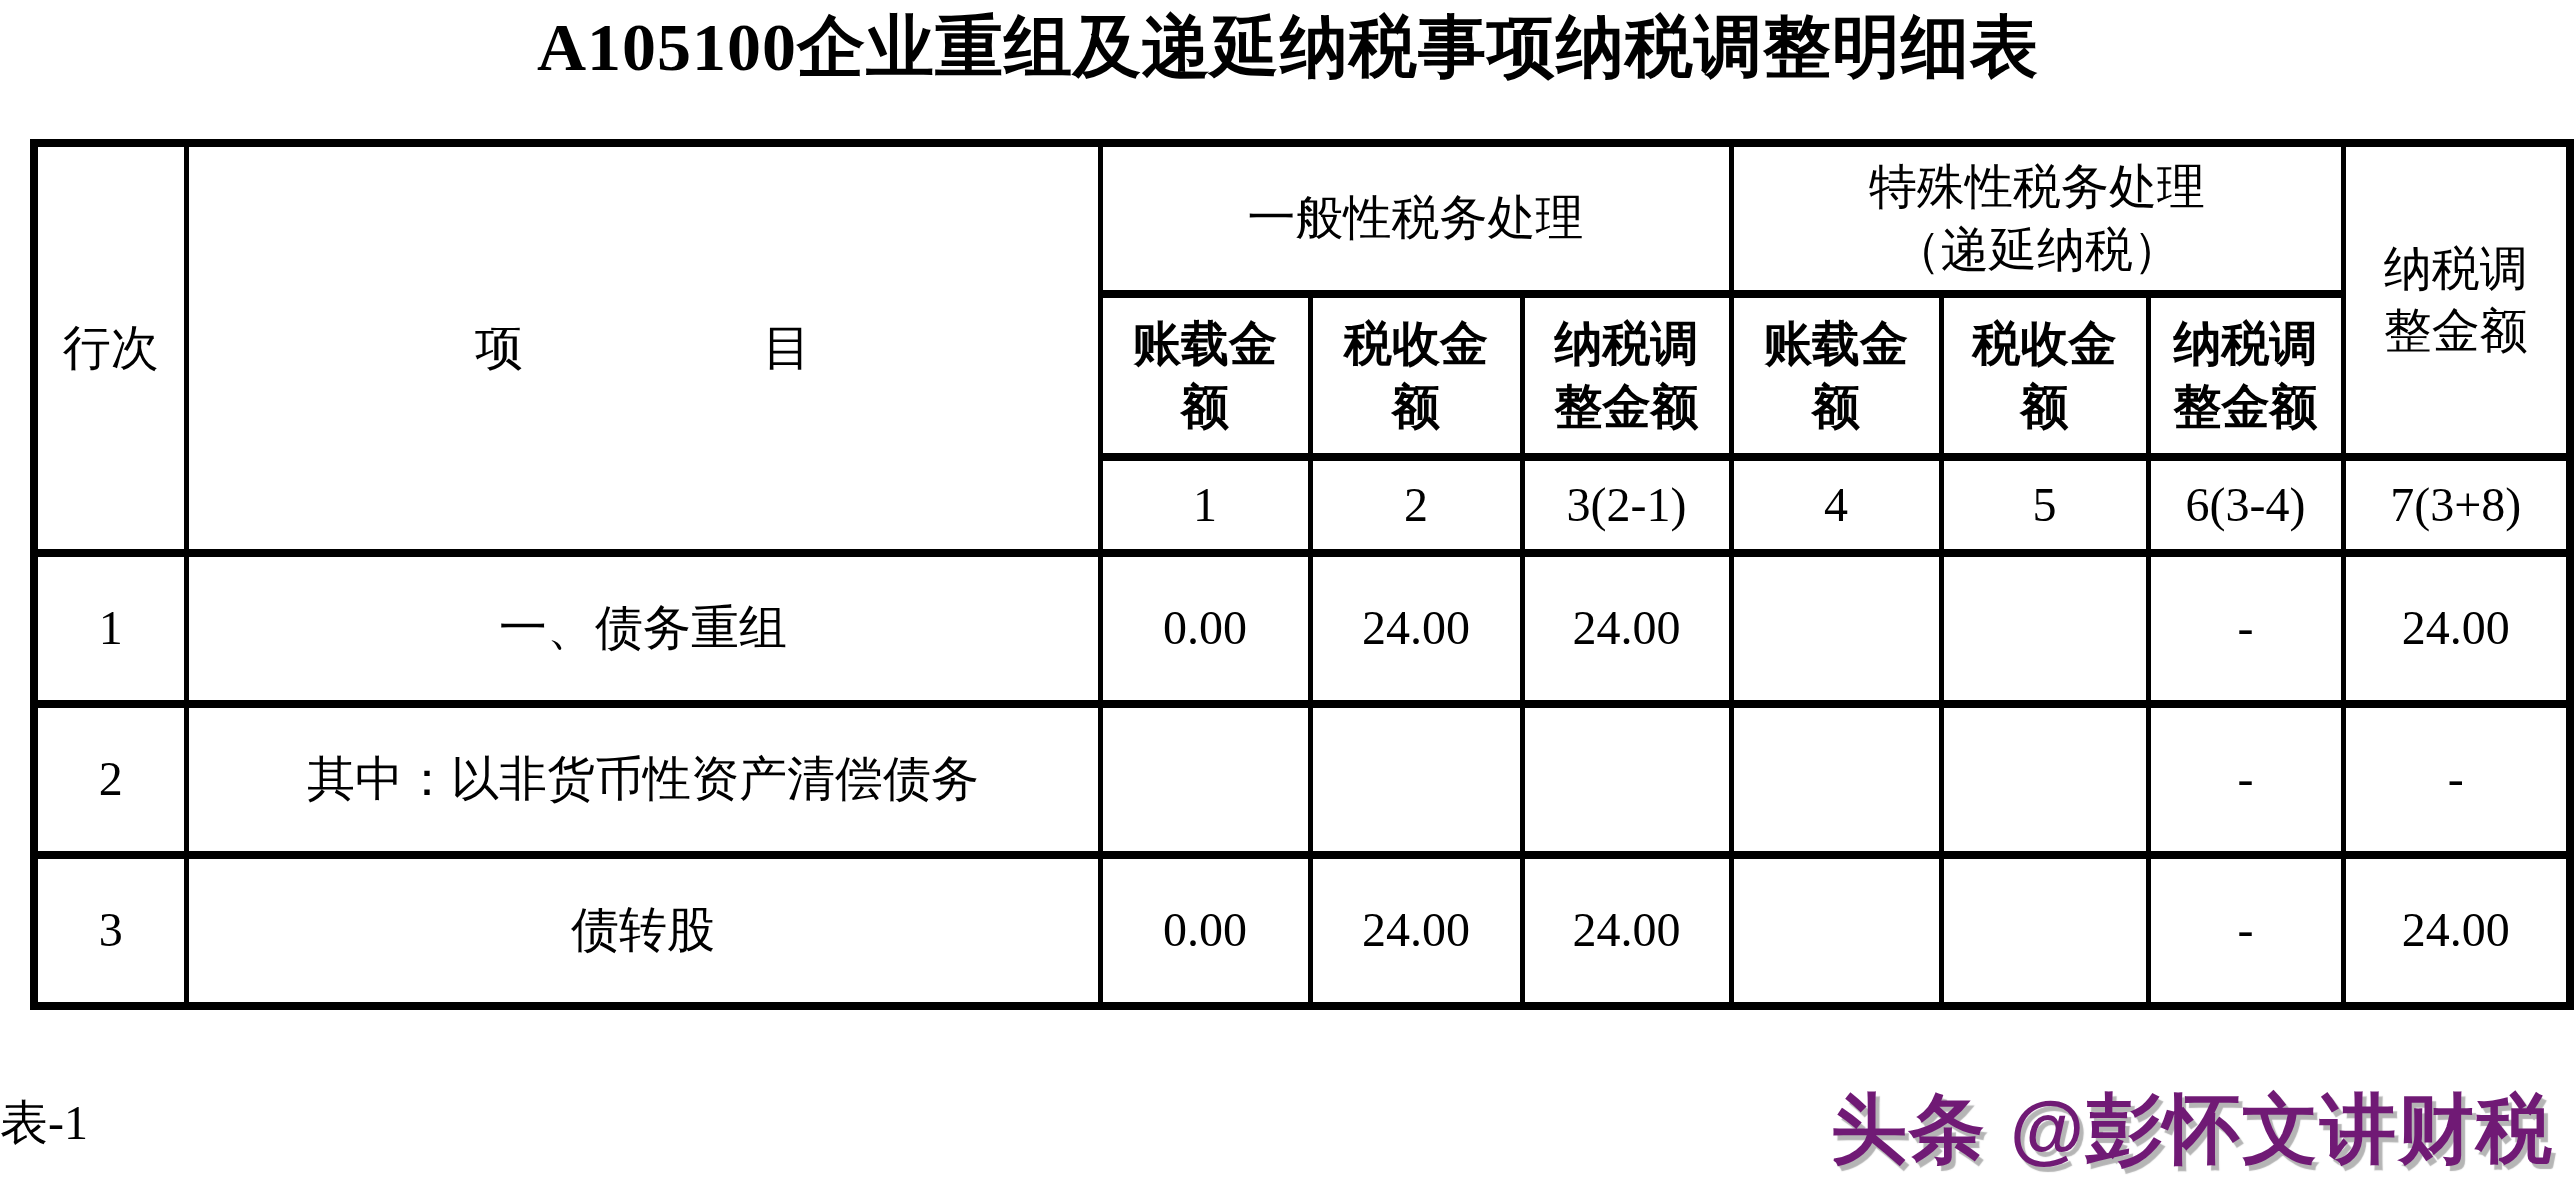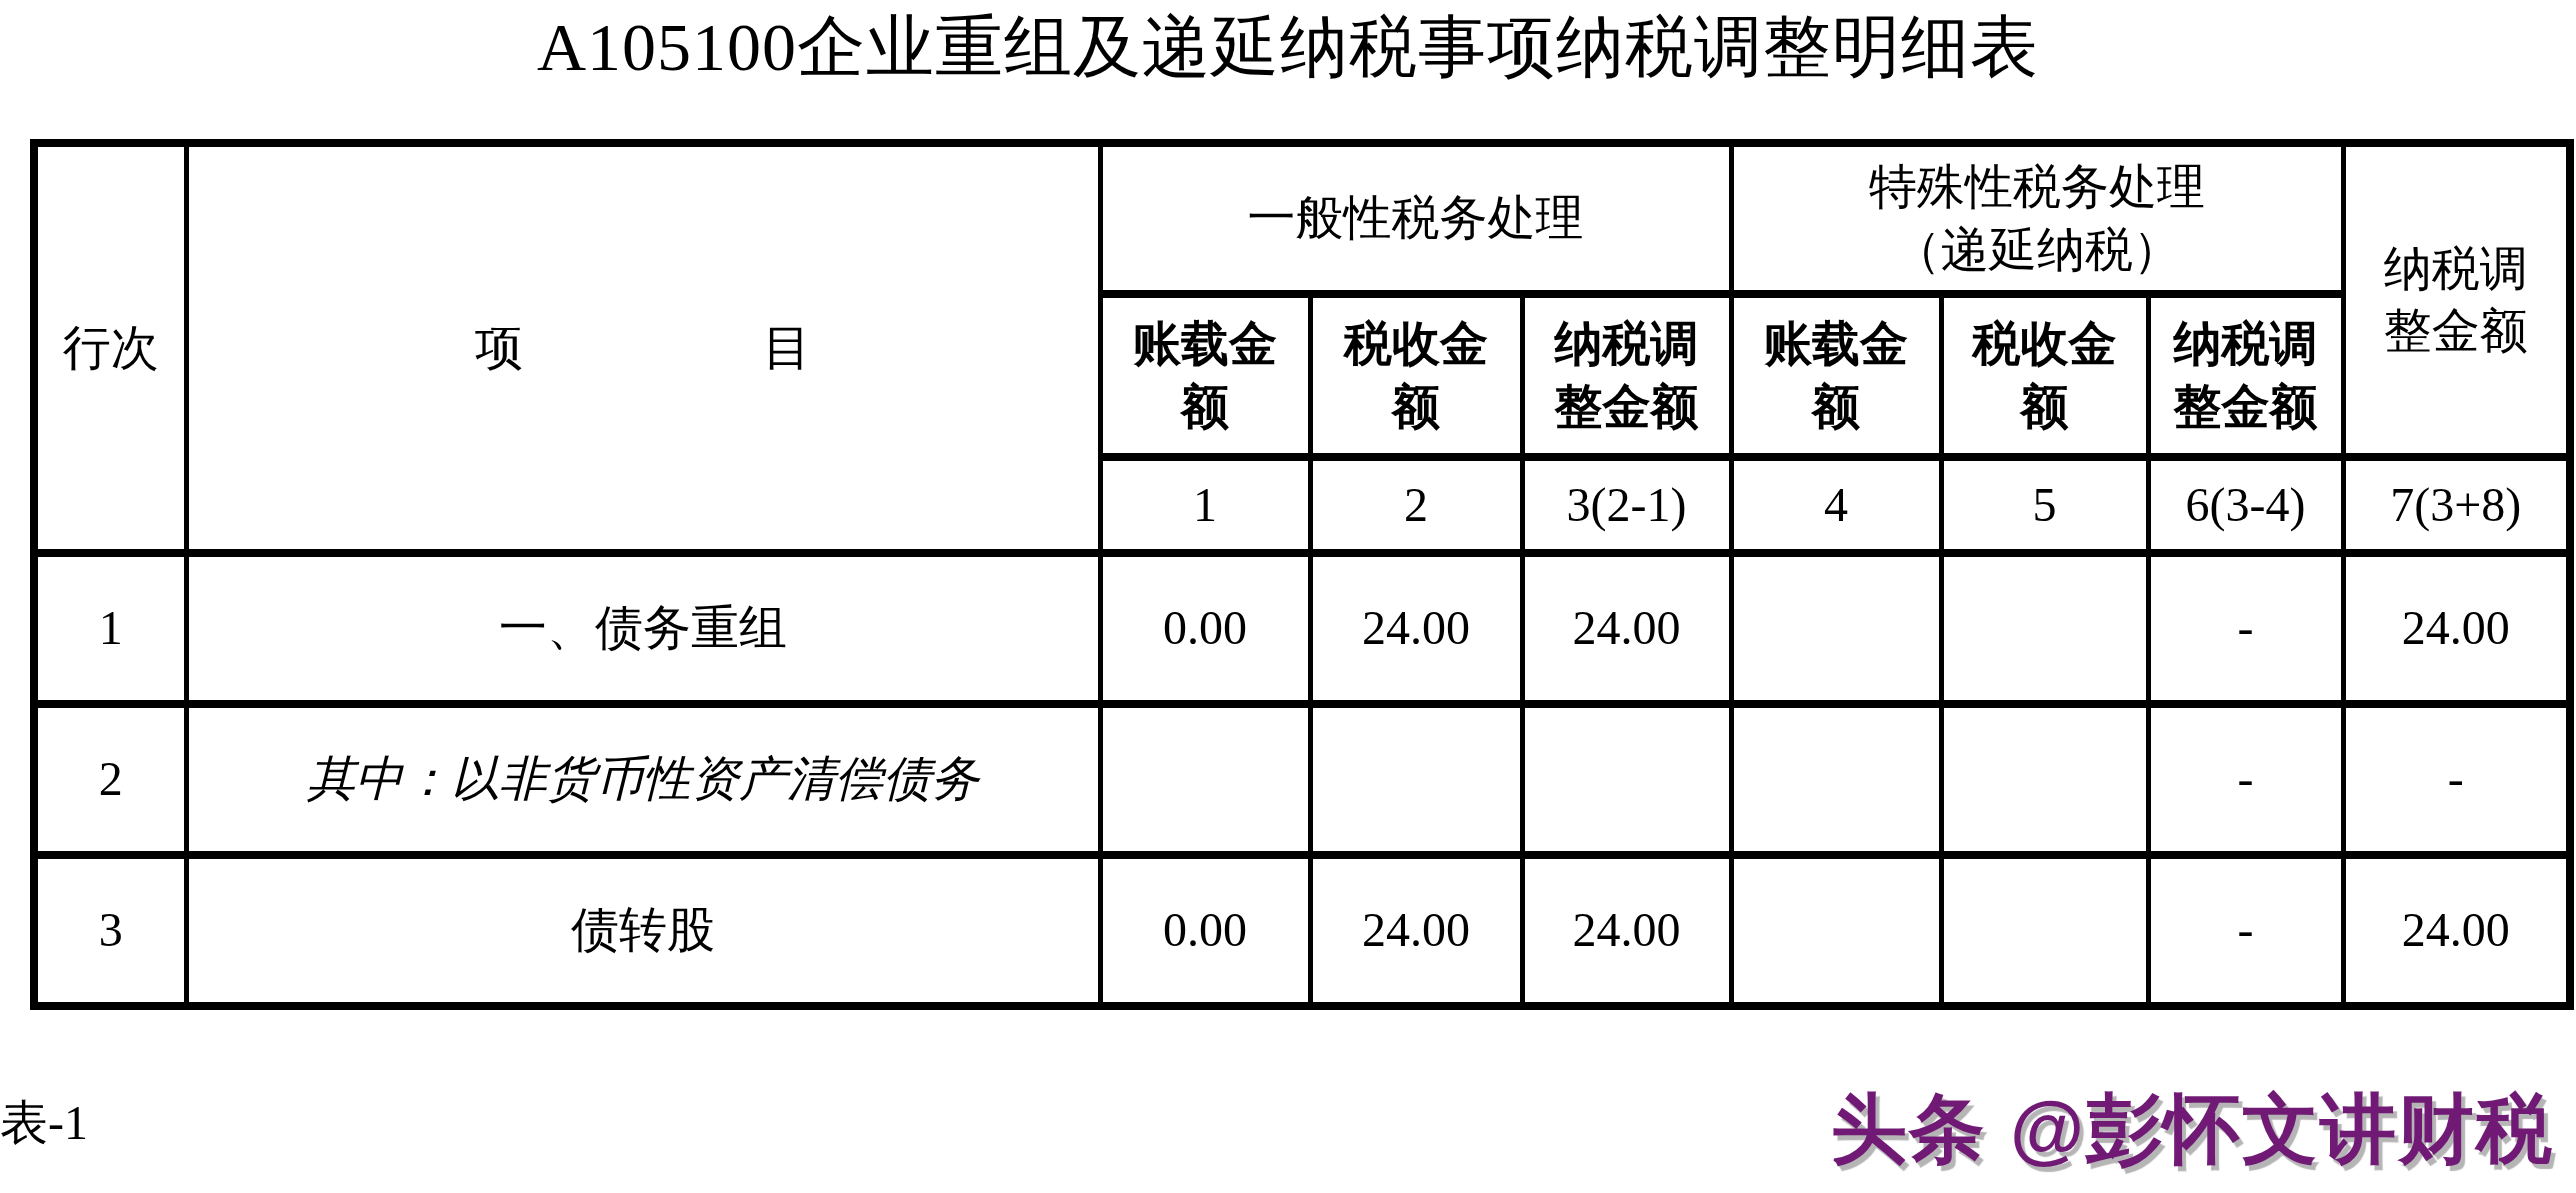--- a/index.html
+++ b/index.html
@@ -12,21 +12,21 @@
     font-family:"Liberation Serif","DejaVu Serif",serif;
     color:#000;
   }
   .title{
     position:absolute;
     top:2px;
     left:0;
     width:100%;
     text-align:center;
     font-size:68px;
-    font-weight:normal;
+    font-weight:bold;
     letter-spacing:1px;
     margin:0;
     font-family:"Liberation Serif","DejaVu Serif",serif;
   }
   table.form{
     position:absolute;
     left:30px;
     top:139px;
     width:2536px;
     border-collapse:collapse;
@@ -45,21 +45,21 @@
     background:#fff;
   }
   table.form{border:8px solid #000;}
   .pre{white-space:pre-line;}
   .row-hA{height:151px;}
   .row-hB{height:163px;font-weight:bold;}
   .row-hC{height:96px;}
   .row-data{height:151px;}
   td.item{text-align:left;}
   td.ind1{padding-left:16px;font-family:Liberation Serif, serif;}
-  td.ind2{padding-left:111px;font-style:italic;}
+  td.ind2{padding-left:111px;}
   td.ind3{padding-left:254px;}
   td.al-r{text-align:right;padding-right:8px;}
   td.al-rf{text-align:right;padding-right:2px;}
   td.al-c{text-align:center;}
   .footnote{
     position:absolute;
     top:1091px;
     left:0;
     width:100%;
     text-align:left;

